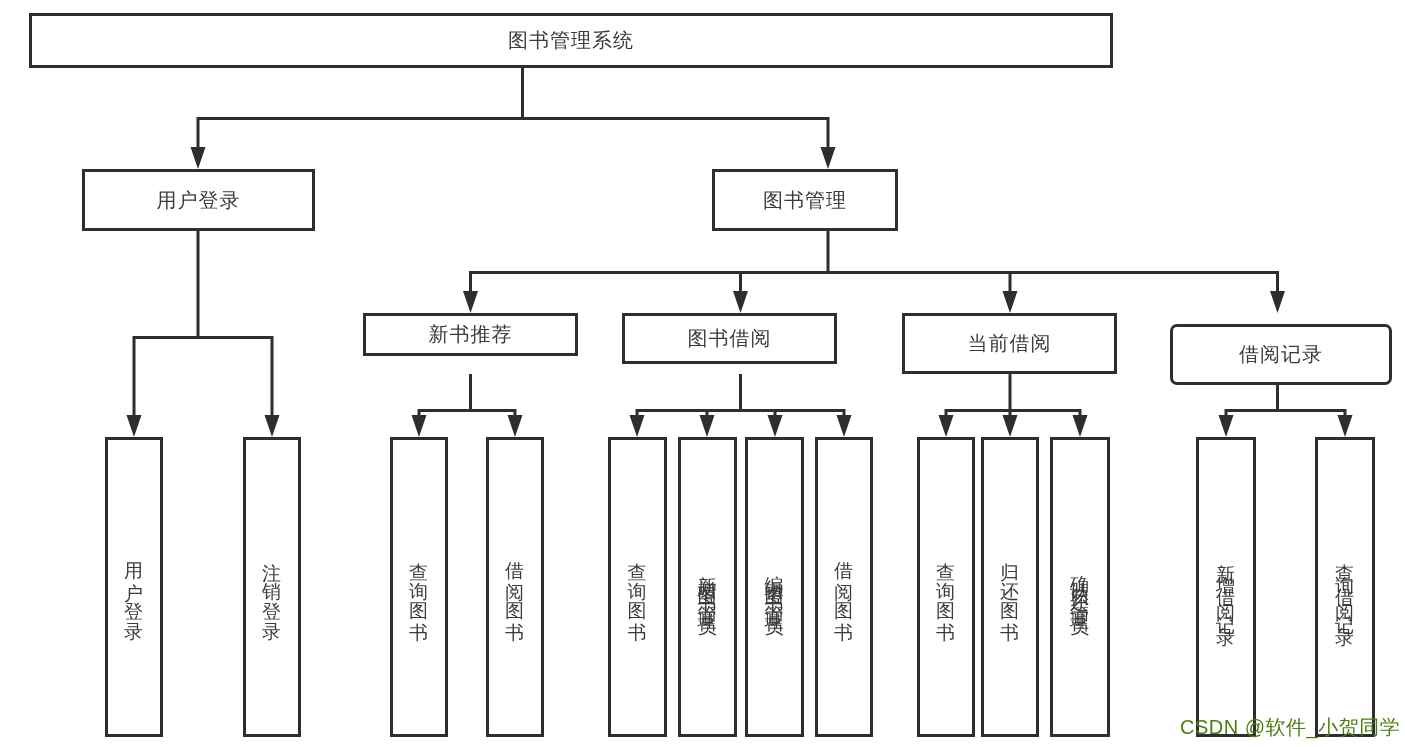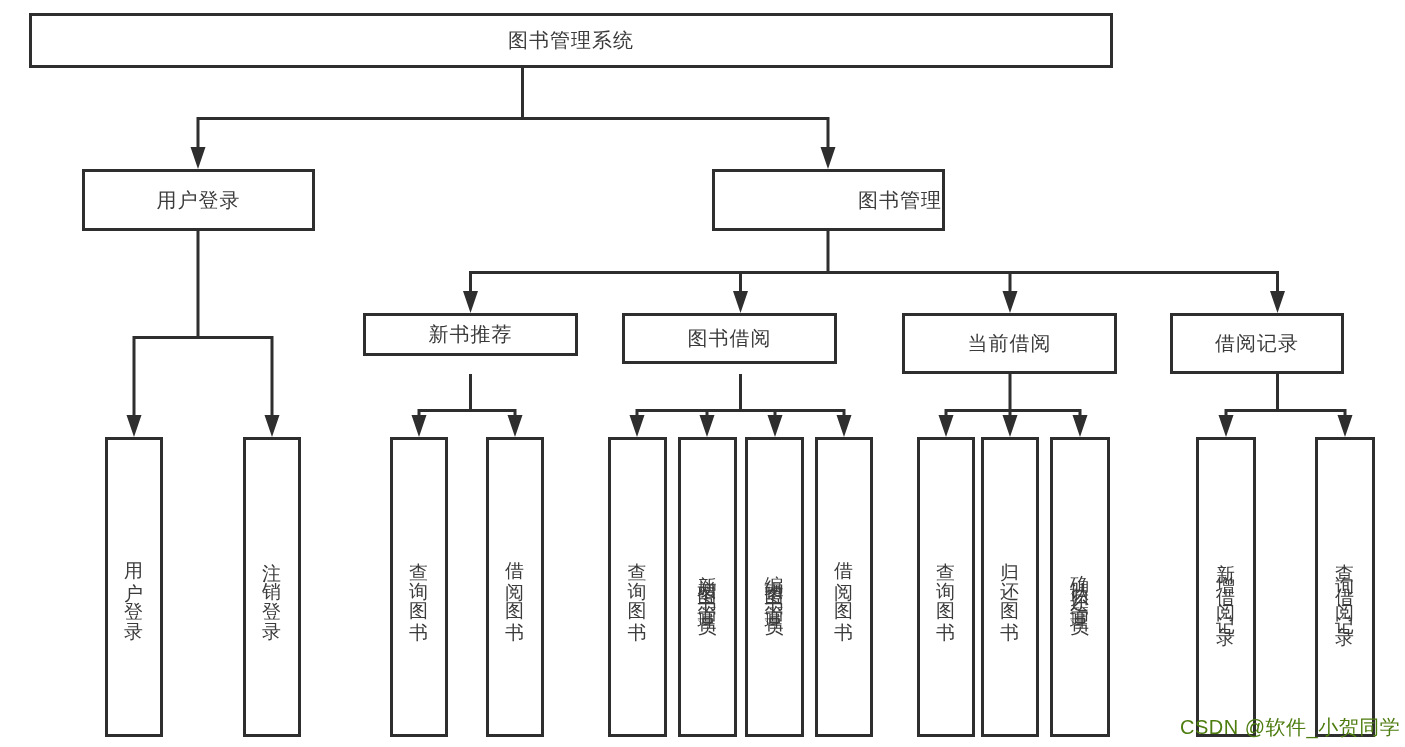--- a/index.html
+++ b/index.html
@@ -86,34 +86,34 @@
              M1337.5 415 L1352.5 415 L1345 437 Z"></path>
   </svg>
 
   <div class="box" style="left:21px;top:13px;width:1084px;height:55px;margin-left:8px;">
     <span class="hlabel">图书管理系统</span>
   </div>
 
   <div class="box" style="left:82px;top:169px;width:233px;height:62px;">
     <span class="hlabel">用户登录</span>
   </div>
-  <div class="box" style="left:712px;top:169px;width:233px;height:62px;justify-content:flex-end;">
+  <div class="box" style="left:712px;top:169px;width:186px;height:62px;">
     <span class="hlabel">图书管理</span>
   </div>
 
   <div class="box" style="left:363px;top:313px;width:215px;height:43px;">
     <span class="hlabel">新书推荐</span>
   </div>
   <div class="box" style="left:622px;top:313px;width:215px;height:51px;">
     <span class="hlabel">图书借阅</span>
   </div>
   <div class="box" style="left:902px;top:313px;width:215px;height:61px;">
     <span class="hlabel">当前借阅</span>
   </div>
-  <div class="box" style="left:1170px;top:313px;width:174px;height:61px;">
+  <div class="box" style="left:1170px;top:324px;width:222px;height:61px;border-radius:7px;">
     <span class="hlabel">借阅记录</span>
   </div>
 
   <div class="box leaf" style="left:105px;width:58px;">
     <span class="vlabel s20">用户登录</span>
   </div>
   <div class="box leaf" style="left:243px;width:58px;">
     <span class="vlabel s20">注销登录</span>
   </div>
 

